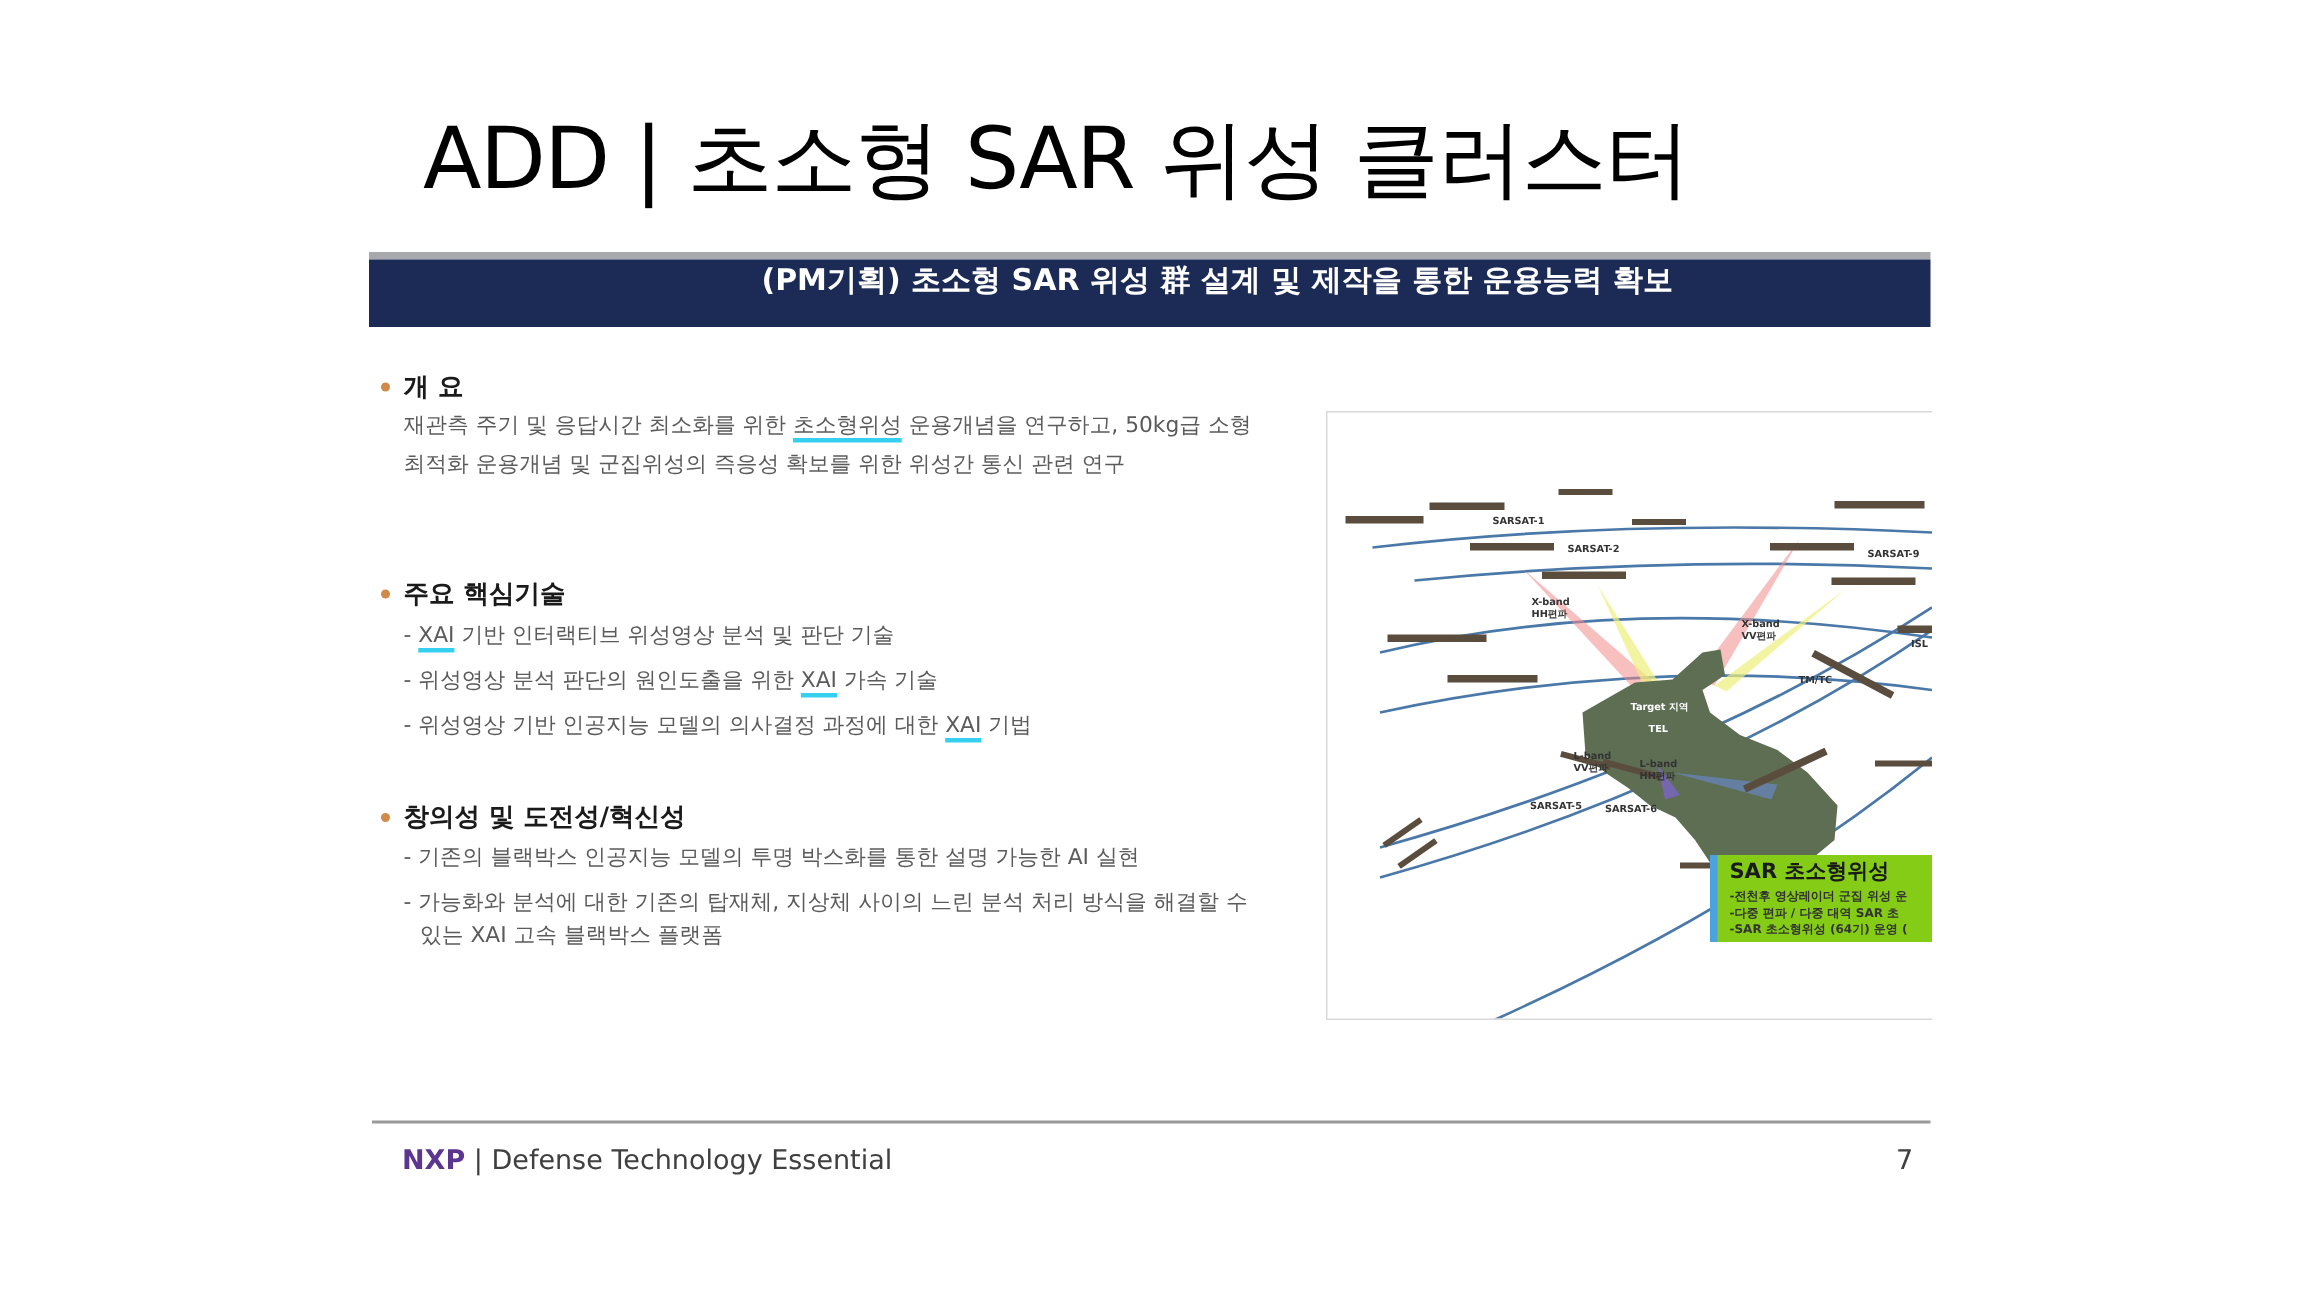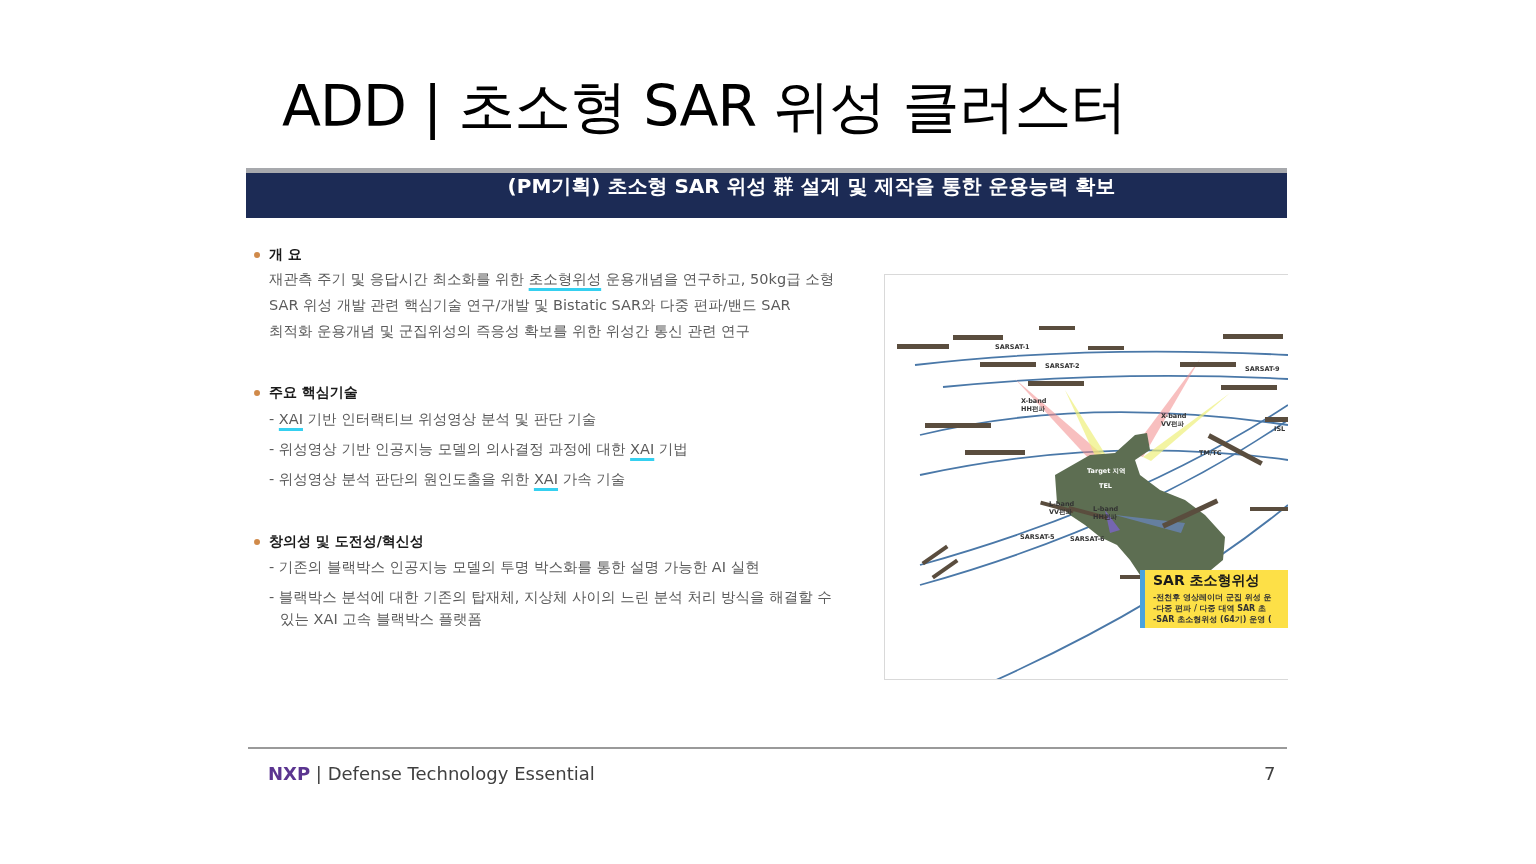--- a/index.html
+++ b/index.html
@@ -5,33 +5,33 @@
   html, body { margin: 0; padding: 0; background: #ffffff; }
   body { width: 1536px; height: 864px; position: relative; overflow: hidden;
          font-family: "DejaVu Sans", "Liberation Sans", sans-serif; color: #000; }
   .slide-title { position: absolute; left: 282px; top: 68px; font-size: 57px; line-height: 76px;
                  font-weight: normal; color: #000; letter-spacing: -1px; white-space: nowrap; }
   .banner-topline { position: absolute; left: 246px; top: 168px; width: 1041px; height: 5px; background: #a7a9ad; }
   .banner { position: absolute; left: 246px; top: 173px; width: 1041px; height: 45px; background: #1c2b55;
             color: #fff; font-size: 20px; font-weight: bold; display: flex; align-items: flex-start; justify-content: center; }
   .banner span { padding-left: 90px; }
   .section { position: absolute; left: 254px; }
-  .sec-head { display: flex; align-items: center; font-size: 14px; font-weight: bold; color: #1a1a1a; }
+  .sec-head { display: flex; align-items: center; font-size: 17px; font-weight: bold; color: #1a1a1a; }
   .bullet { width: 6px; height: 6px; border-radius: 50%; background: #d08a4a; margin-right: 9px; }
   .sec-body { margin-left: 15px; color: #5b5b5b; font-size: 14.5px; }
   .para p { margin: 0; line-height: 26px; white-space: nowrap; }
   .item { margin: 0; line-height: 22px; white-space: nowrap; }
   .item + .item { margin-top: 8px; }
   .hl { text-decoration: underline; text-decoration-color: #35d0f0; text-decoration-thickness: 3px; text-underline-offset: 4px; }
   .figure { position: absolute; left: 884px; top: 274px; width: 403px; height: 404px; border: 1px solid #d9d9d9; border-right: none; background: #fff; overflow: hidden; }
   .footer-line { position: absolute; left: 248px; top: 747px; width: 1039px; height: 2px; background: #9a9a9a; }
   .footer-left { position: absolute; left: 268px; top: 763px; font-size: 18px; color: #404040; white-space: nowrap; }
   .footer-brand { color: #5b3590; font-weight: bold; }
   .page-num { position: absolute; left: 1264px; top: 763px; font-size: 18px; color: #404040; }
-  .caption-box { position: absolute; left: 255px; top: 295px; width: 160px; height: 58px; background: #fde047; border-left: 5px solid #4aa3df; }
+  .caption-box { position: absolute; left: 255px; top: 295px; width: 160px; height: 58px; background: #84cc16; border-left: 5px solid #4aa3df; }
   .caption-title { position: absolute; left: 8px; top: 2px; font-size: 14px; font-weight: bold; color: #1a1a1a; white-space: nowrap; }
   .caption-line { position: absolute; left: 8px; font-size: 8px; font-weight: bold; color: #333; white-space: nowrap; }
   .sat-label { position: absolute; font-size: 6.5px; font-weight: bold; color: #333; white-space: nowrap; }
 </style>
 </head>
 <body>
 
 <div class="slide-title">ADD | 초소형 SAR 위성 클러스터</div>
 
 <div class="banner-topline"></div>
@@ -39,48 +39,47 @@
   <span>(PM기획) 초소형 SAR 위성 群 설계 및 제작을 통한 운용능력 확보</span>
 </div>
 
 <div class="section" style="top:246px;">
   <div class="sec-head">
     <span class="bullet"></span>
     <span>개 요</span>
   </div>
   <div class="sec-body para" style="margin-top:2px;">
     <p><span>재관측 주기 및 응답시간 최소화를 위한 </span><span class="hl">초소형위성</span><span> 운용개념을 연구하고, 50kg급 소형</span></p>
-    <p><span>SAR 위성 개발 관련 핵심기술 연구/개발 및 Bistatic SAR와 다중 편파/밴드 SAR</span></p>
     <p><span>최적화 운용개념 및 군집위성의 즉응성 확보를 위한 위성간 통신 관련 연구</span></p>
   </div>
 </div>
 
 <div class="section" style="top:384px;">
   <div class="sec-head">
     <span class="bullet"></span>
     <span>주요 핵심기술</span>
   </div>
   <div class="sec-body" style="margin-top:6px;">
     <p class="item"><span>- </span><span class="hl">XAI</span><span> 기반 인터랙티브 위성영상 분석 및 판단 기술</span></p>
+    <p class="item"><span>- 위성영상 분석 판단의 원인도출을 위한 </span><span class="hl">XAI</span><span> 가속 기술</span></p>
     <p class="item"><span>- 위성영상 기반 인공지능 모델의 의사결정 과정에 대한 </span><span class="hl">XAI</span><span> 기법</span></p>
-    <p class="item"><span>- 위성영상 분석 판단의 원인도출을 위한 </span><span class="hl">XAI</span><span> 가속 기술</span></p>
   </div>
 </div>
 
 <div class="section" style="top:533px;">
   <div class="sec-head">
     <span class="bullet"></span>
     <span>창의성 및 도전성/혁신성</span>
   </div>
   <div class="sec-body" style="margin-top:5px;">
     <div class="item">
         <div>- 기존의 블랙박스 인공지능 모델의 투명 박스화를 통한 설명 가능한 AI 실현</div>
       </div>
     <div class="item">
-        <div>- 블랙박스 분석에 대한 기존의 탑재체, 지상체 사이의 느린 분석 처리 방식을 해결할 수</div>
+        <div>- 가능화와 분석에 대한 기존의 탑재체, 지상체 사이의 느린 분석 처리 방식을 해결할 수</div>
         <div style="padding-left:11px;">있는 XAI 고속 블랙박스 플랫폼</div>
       </div>
   </div>
 </div>
 
 <div class="figure">
   <svg width="403" height="404" viewBox="0 0 403 404">
 
     <g fill="none" stroke="#4a78a8" stroke-width="1.8">
       <path d="M30 90 Q200 70 403 80"></path>

